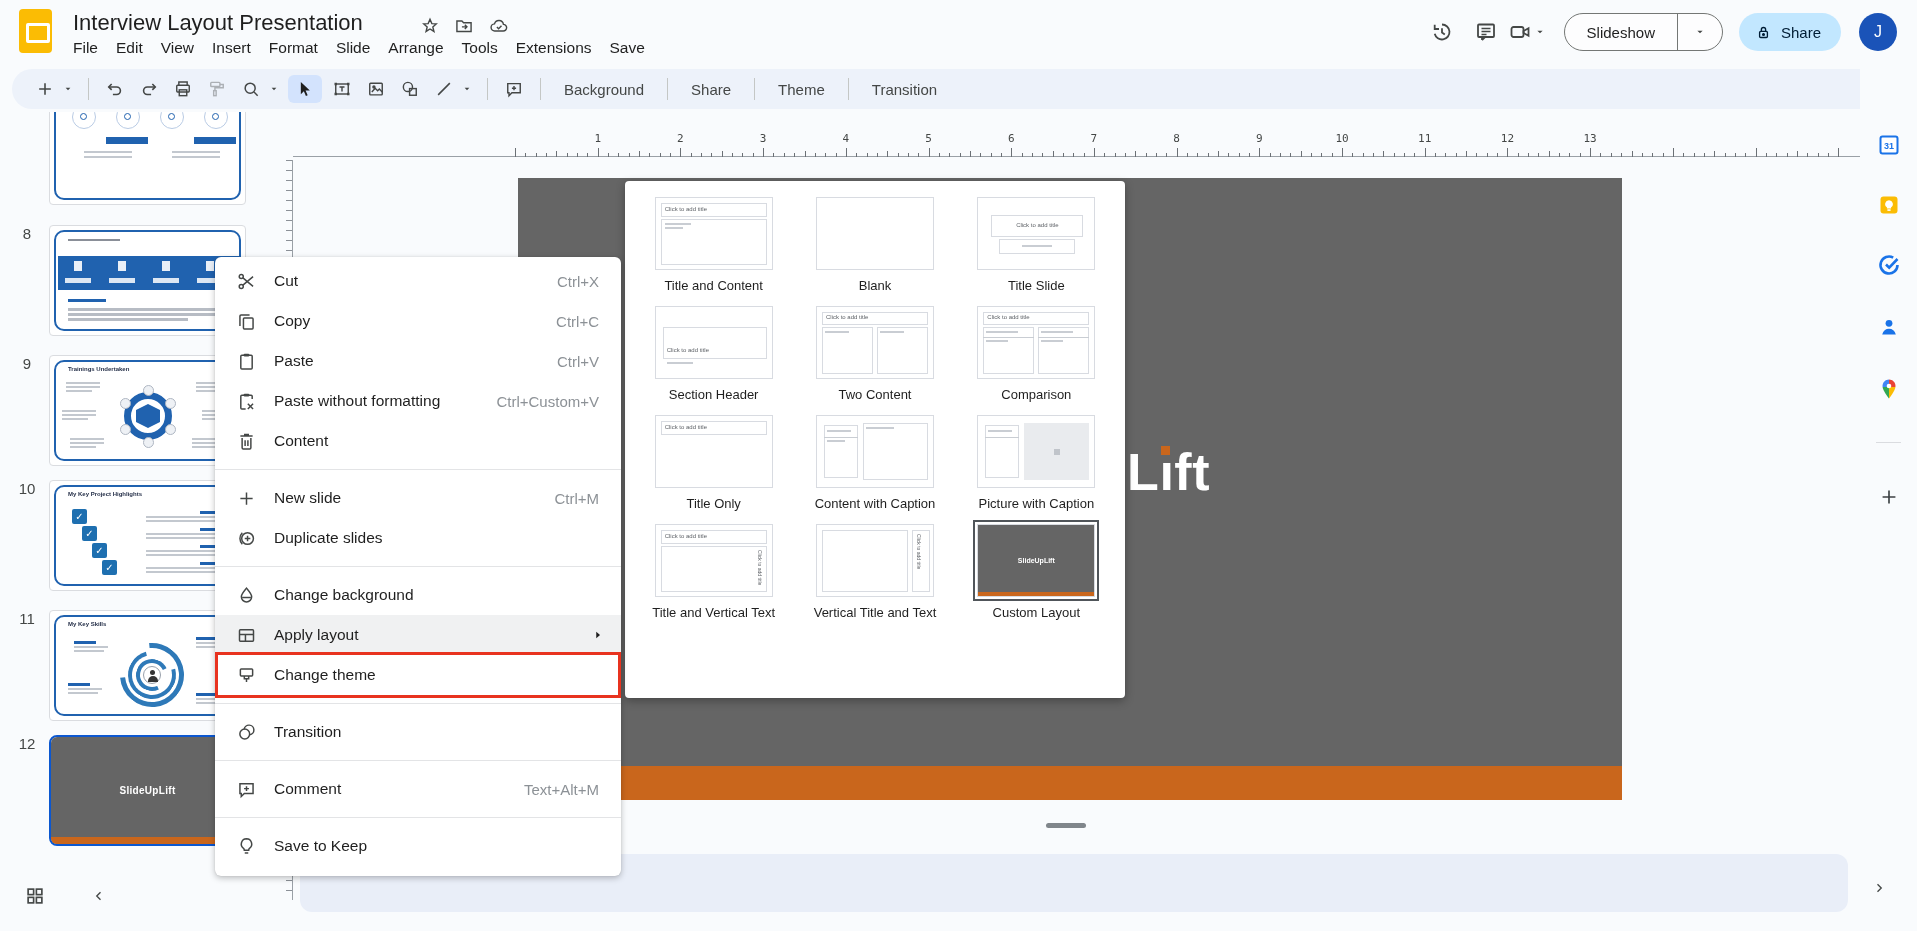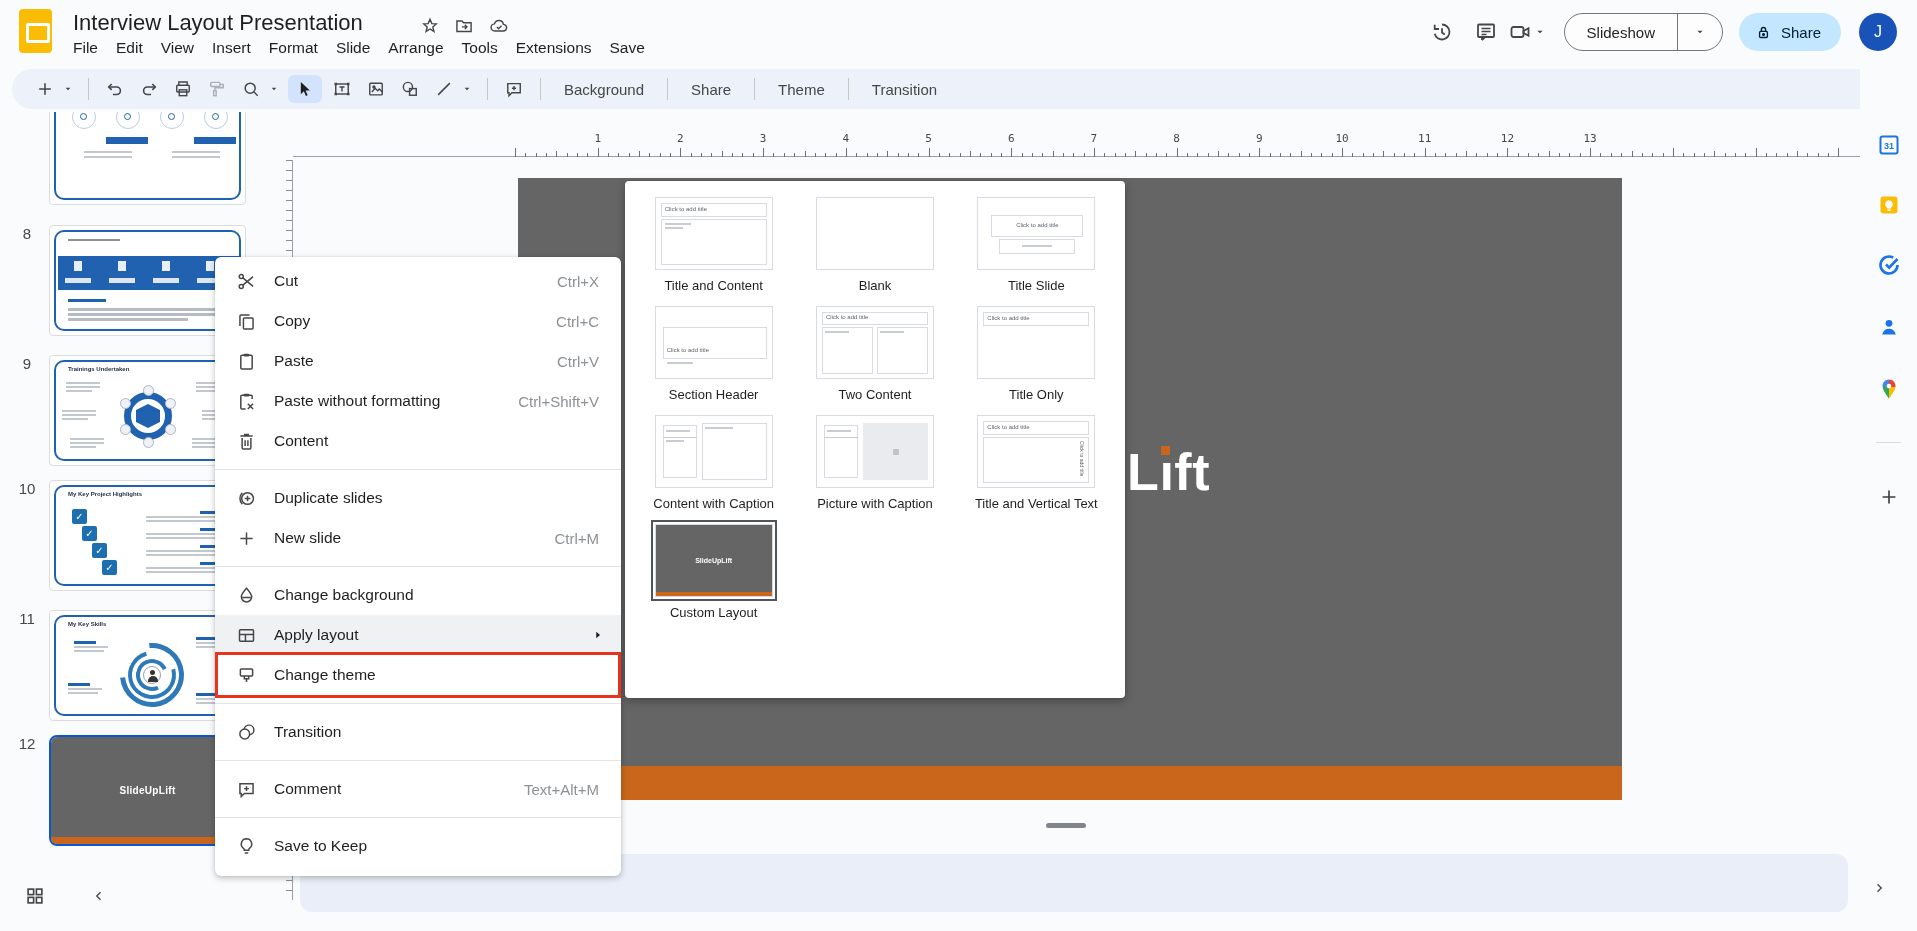--- a/index.html
+++ b/index.html
@@ -709,20 +709,35 @@
           <div class="ph" style="left:9px;top:7px">Click to add title</div>
           <div class="bx" style="left:5px;top:20px;width:51px;height:47px"></div>
           <div class="ln" style="left:8px;top:24px;width:24px"></div>
           <div class="bx" style="left:60px;top:20px;width:51px;height:47px"></div>
           <div class="ln" style="left:63px;top:24px;width:24px"></div>
         </div>
         <div class="cell-label">Two Content</div>
       </div>
       <div class="cell">
         <div class="mini  ">
+          <div class="bx" style="left:5px;top:5px;width:106px;height:13px"></div>
+          <div class="ph" style="left:9px;top:7px">Click to add title</div>
+          <div class="bx" style="left:5px;top:20px;width:51px;height:47px"></div>
+          <div class="ln" style="left:8px;top:24px;width:32px"></div>
+          <div class="ln" style="left:5px;top:30px;width:51px;height:1px"></div>
+          <div class="ln" style="left:8px;top:33px;width:22px"></div>
+          <div class="bx" style="left:60px;top:20px;width:51px;height:47px"></div>
+          <div class="ln" style="left:63px;top:24px;width:32px"></div>
+          <div class="ln" style="left:60px;top:30px;width:51px;height:1px"></div>
+          <div class="ln" style="left:63px;top:33px;width:22px"></div>
+        </div>
+        <div class="cell-label">Comparison</div>
+      </div>
+      <div class="cell">
+        <div class="mini  ">
           <div class="bx" style="left:5px;top:5px;width:106px;height:14px"></div>
           <div class="ph" style="left:9px;top:8px">Click to add title</div>
         </div>
         <div class="cell-label">Title Only</div>
       </div>
       <div class="cell">
         <div class="mini  ">
           <div class="bx" style="left:7px;top:9px;width:34px;height:53px"></div>
           <div class="ln" style="left:10px;top:14px;width:24px"></div>
           <div class="ln" style="left:7px;top:21px;width:34px;height:1px"></div>
@@ -745,20 +760,28 @@
       <div class="cell">
         <div class="mini  ">
           <div class="bx" style="left:5px;top:5px;width:106px;height:14px"></div>
           <div class="ph" style="left:9px;top:8px">Click to add title</div>
           <div class="bx" style="left:5px;top:21px;width:106px;height:46px"></div>
           <div class="vph" style="right:9px;top:25px">Click to add title</div>
         </div>
         <div class="cell-label">Title and Vertical Text</div>
       </div>
       <div class="cell">
+        <div class="mini  ">
+          <div class="bx" style="left:5px;top:5px;width:86px;height:62px"></div>
+          <div class="bx" style="left:95px;top:5px;width:18px;height:62px"></div>
+          <div class="vph" style="right:11px;top:9px">Click to add title</div>
+        </div>
+        <div class="cell-label">Vertical Title and Text</div>
+      </div>
+      <div class="cell">
         <div class="mini mini-custom selected">
           <span class="su">SlideUpLift</span>
           <div class="ob"></div>
         </div>
         <div class="cell-label">Custom Layout</div>
       </div>
     </div>
 
   <div class="context-menu" id="contextMenu">
       <div class="cm-item">
@@ -794,49 +817,49 @@
       </div>
       <div class="cm-item">
         <span class="cm-ic icn">
           <svg width="21" height="21" viewBox="0 0 24 24" fill="none" stroke="#444746" stroke-width="1.7">
             <path d="M18.5 9V6a1.2 1.2 0 0 0-1.2-1.2H6.7A1.2 1.2 0 0 0 5.5 6v13.3a1.2 1.2 0 0 0 1.2 1.2H11"></path>
             <rect x="9" y="3" width="6" height="3.2" rx="0.8" fill="#444746" stroke="none"></rect>
             <path d="M13.5 14.5l6 6M19.5 14.5l-6 6"></path>
           </svg>
         </span>
         <span class="cm-label">Paste without formatting</span>
-        <span class="cm-short">Ctrl+Shift+V</span>
+        <span class="cm-short">Ctrl+Custom+V</span>
       </div>
       <div class="cm-item">
         <span class="cm-ic icn">
           <svg width="21" height="21" viewBox="0 0 24 24" fill="none" stroke="#444746" stroke-width="1.7">
             <path d="M7 8v11.2a1.3 1.3 0 0 0 1.3 1.3h7.4A1.3 1.3 0 0 0 17 19.2V8"></path>
             <path d="M5 5.8h14M10 5.8V4h4v1.8M10.4 10.5v6.5M13.6 10.5v6.5"></path>
           </svg>
         </span>
         <span class="cm-label">Content</span>
       </div>
       <div class="cm-sep"></div>
       <div class="cm-item">
         <span class="cm-ic icn">
           <svg width="21" height="21" viewBox="0 0 24 24" fill="none" stroke="#444746" stroke-width="1.7">
+            <path d="M12 5v14M5 12h14"></path>
+          </svg>
+        </span>
+        <span class="cm-label">New slide</span>
+        <span class="cm-short">Ctrl+M</span>
+      </div>
+      <div class="cm-item">
+        <span class="cm-ic icn">
+          <svg width="21" height="21" viewBox="0 0 24 24" fill="none" stroke="#444746" stroke-width="1.7">
             <circle cx="13.2" cy="12" r="6.7"></circle>
             <path d="M13.2 8.8v6.4M10 12h6.4M7.2 5.5a9.2 9.2 0 0 0 0 13"></path>
           </svg>
         </span>
         <span class="cm-label">Duplicate slides</span>
-      </div>
-      <div class="cm-item">
-        <span class="cm-ic icn">
-          <svg width="21" height="21" viewBox="0 0 24 24" fill="none" stroke="#444746" stroke-width="1.7">
-            <path d="M12 5v14M5 12h14"></path>
-          </svg>
-        </span>
-        <span class="cm-label">New slide</span>
-        <span class="cm-short">Ctrl+M</span>
       </div>
       <div class="cm-sep"></div>
       <div class="cm-item">
         <span class="cm-ic icn">
           <svg width="21" height="21" viewBox="0 0 24 24" fill="none" stroke="#444746" stroke-width="1.7">
             <path d="M12 3.6c3.4 4.1 5.9 6.6 5.9 9.8a5.9 5.9 0 1 1-11.8 0c0-3.2 2.5-5.7 5.9-9.8z"></path>
             <path d="M7 14.3h10"></path>
           </svg>
         </span>
         <span class="cm-label">Change background</span>

